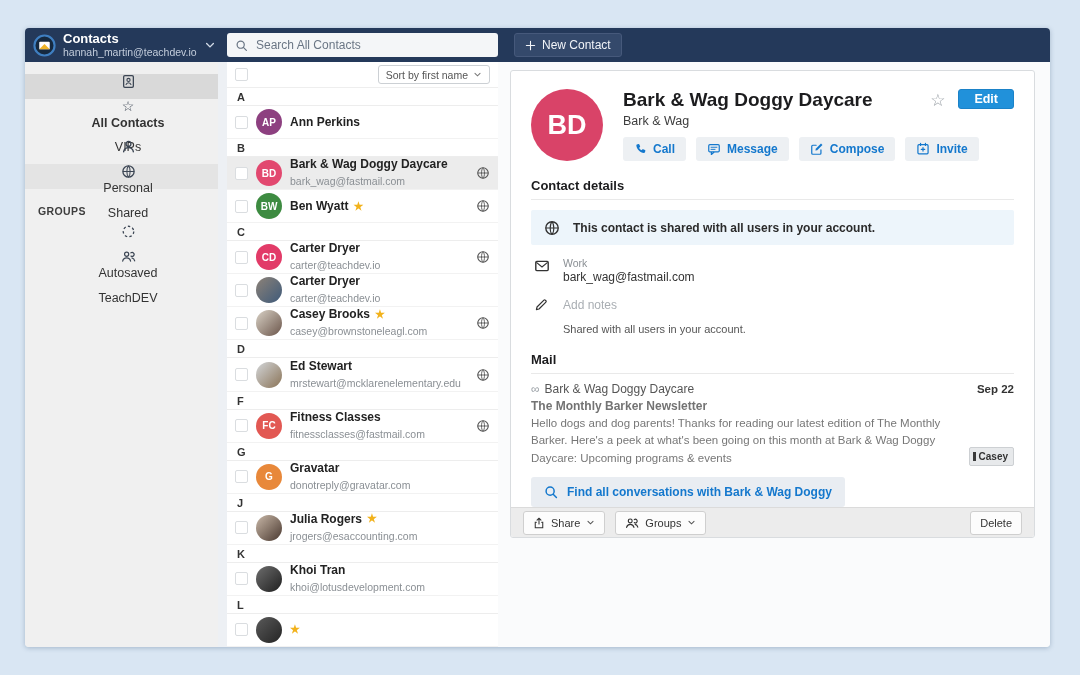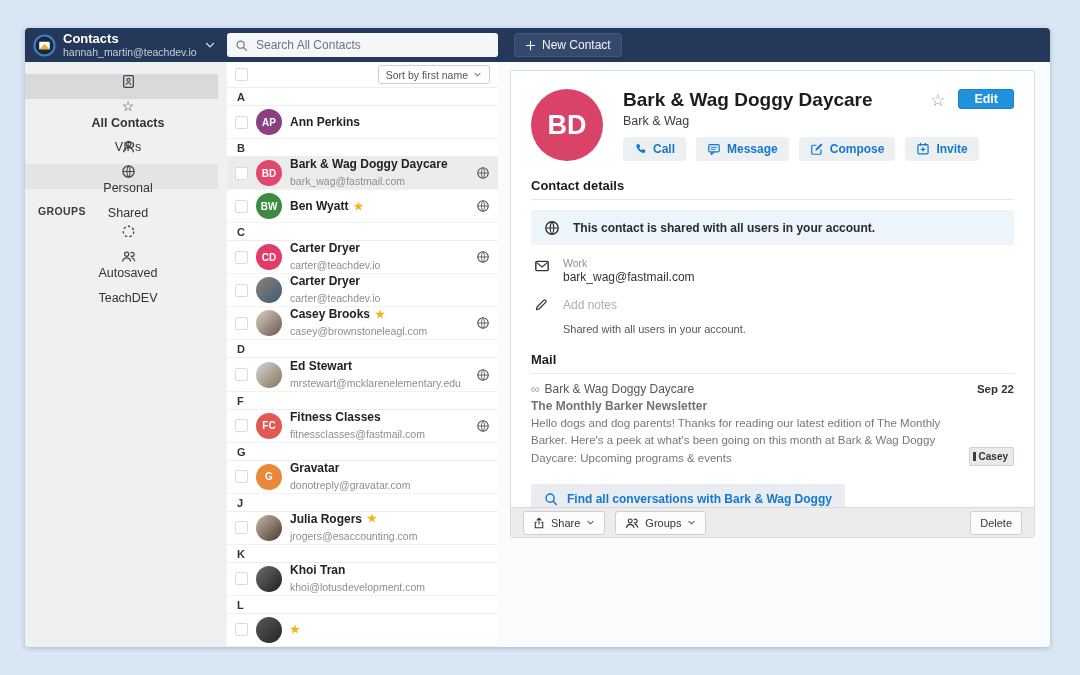--- a/index.html
+++ b/index.html
@@ -84,21 +84,21 @@
   .shared-note { font-size:11px; color:#555; margin:11px 0 0 32px; }
   .mail-item { margin-top:8px; }
   .mail-top { display:flex; align-items:baseline; font-size:12px; color:#555; }
   .clip-glyph { color:#9aa0a6; font-size:12px; margin-right:5px; }
   .mail-sender { flex:1; min-width:0; }
   .mail-date { font-size:11.5px; font-weight:bold; color:#333; }
   .mail-subject { font-size:12px; font-weight:bold; color:#737373; margin-top:3px; }
   .mail-preview { font-size:11.5px; color:#777; line-height:1.5; margin-top:2px; position:relative; padding-right:52px; }
   .inbox-badge { position:absolute; right:0; bottom:1px; display:flex; align-items:center; gap:3px; background:#e7e9eb; border:1px solid #cdd0d3; border-radius:2px; padding:1px 5px 1px 3px; font-size:10px; font-weight:bold; color:#333; }
   .inbox-bar { width:3px; height:9px; background:#3a3a3a; }
-  .findbtn { margin-top:17px; display:inline-flex; align-items:center; gap:9px; background:#e9edf2; border-radius:3px; padding:8px 13px; color:#1478cd; font-size:12px; font-weight:bold; cursor:pointer; }
+  .findbtn { margin-top:10px; display:inline-flex; align-items:center; gap:9px; background:#e9edf2; border-radius:3px; padding:8px 13px; color:#1478cd; font-size:12px; font-weight:bold; cursor:pointer; }
   .card-footer { position:absolute; left:0; right:0; bottom:0; height:30px; background:#ececec; border-top:1px solid #dbdbdb; display:flex; align-items:center; gap:10px; padding:0 12px; }
   .fbtn { height:21px; background:#fcfcfc; border:1px solid #cfcfcf; border-radius:3px; display:flex; align-items:center; gap:6px; padding:11px 9px; font-size:11px; color:#333; cursor:pointer; white-space:nowrap; }
   .fbtn.delete { margin-left:auto; }
   svg.ic { display:block; }
 </style>
 </head>
 <body>
 
 <div class="app">
 

